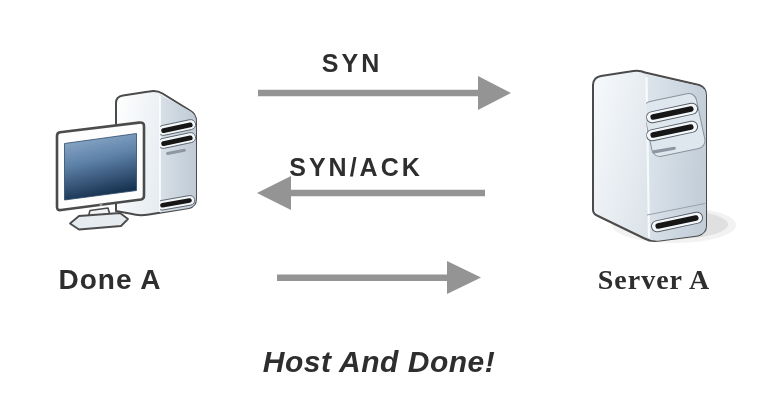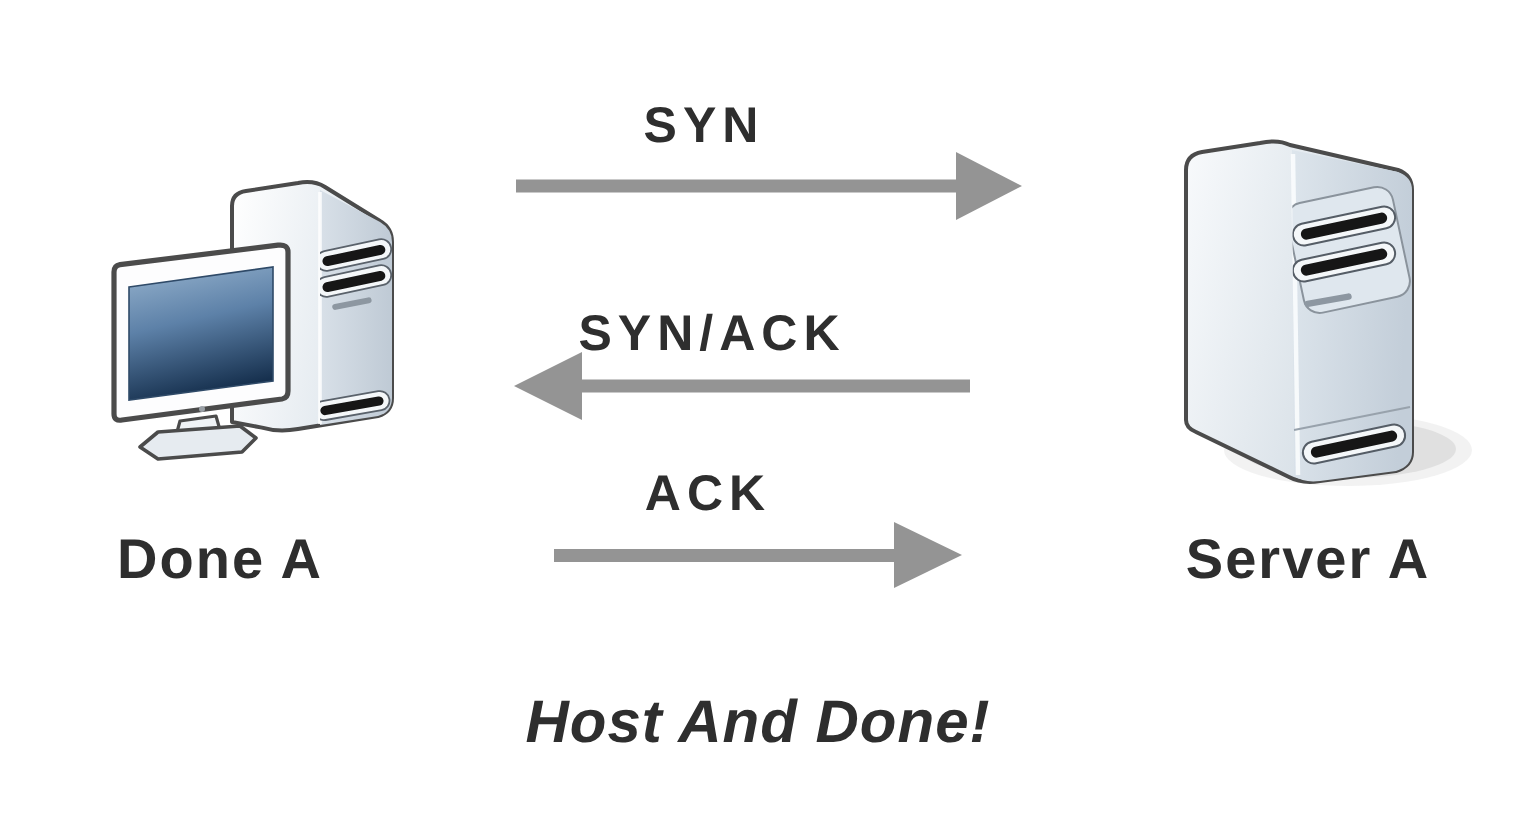--- a/index.html
+++ b/index.html
@@ -153,20 +153,19 @@
           </g>
         </g>
       </g>
     </g>
   </svg>
 
   <div class="lbl msg-lbl" style="left:240px; top:51px; width:224px;">SYN</div>
 
   <div class="lbl msg-lbl" style="left:244px; top:155px; width:224px;">SYN/ACK</div>
 
-  <div class="lbl msg-lbl" style="left:242px; top:235px; width:224px;">ACK</div>
 
   <div class="lbl node-lbl" style="left:30px; top:266px; width:160px;">Done A</div>
 
-  <div class="lbl node-lbl" style="left:574px; top:266px; width:160px;">Server A</div>
+  <div class="lbl node-lbl" style="left:574px; top:266px; width:160px;font-family:Liberation Serif, serif;">Server A</div>
 
   <div class="lbl caption-lbl" style="left:129px; top:347px; width:500px;">Host And Done!</div>
 </div>
 
 </body></html>

